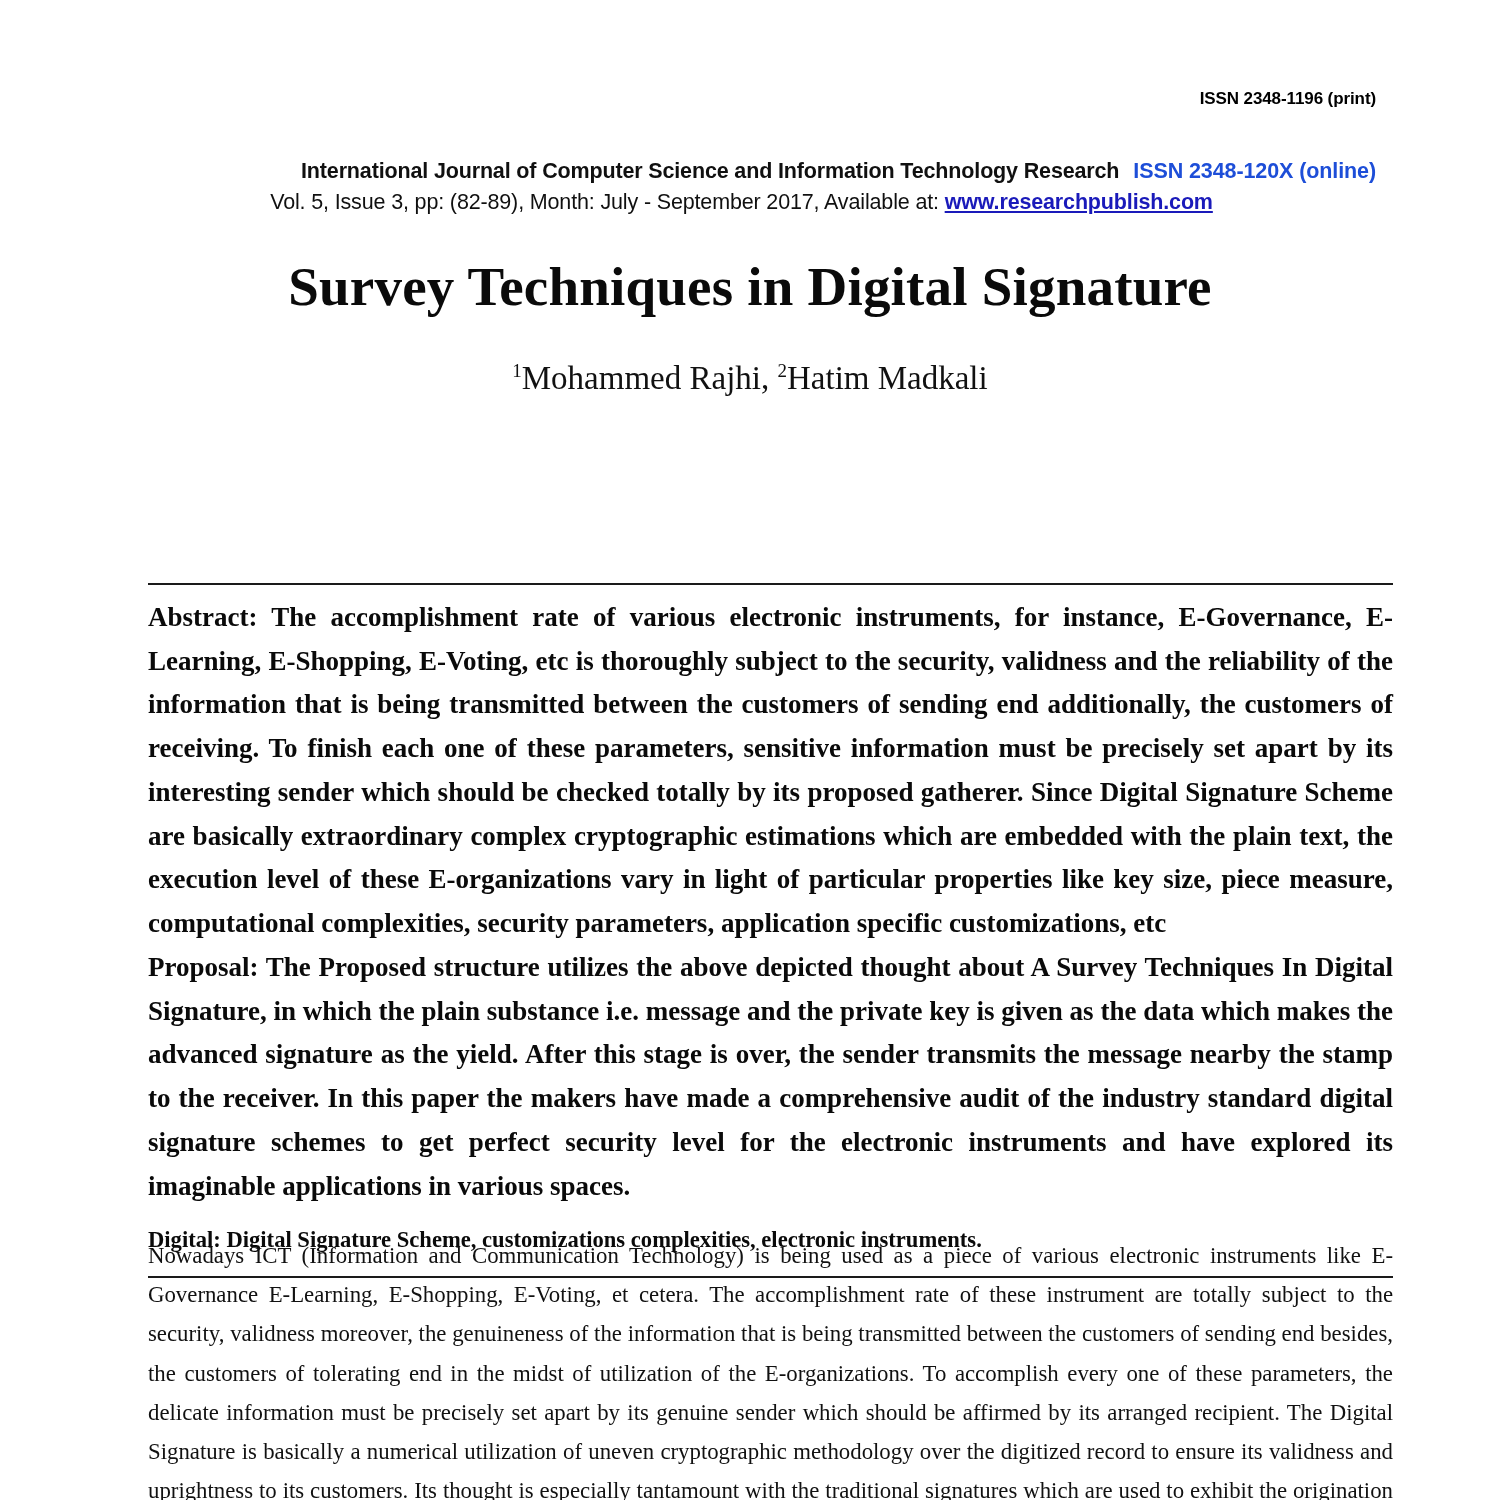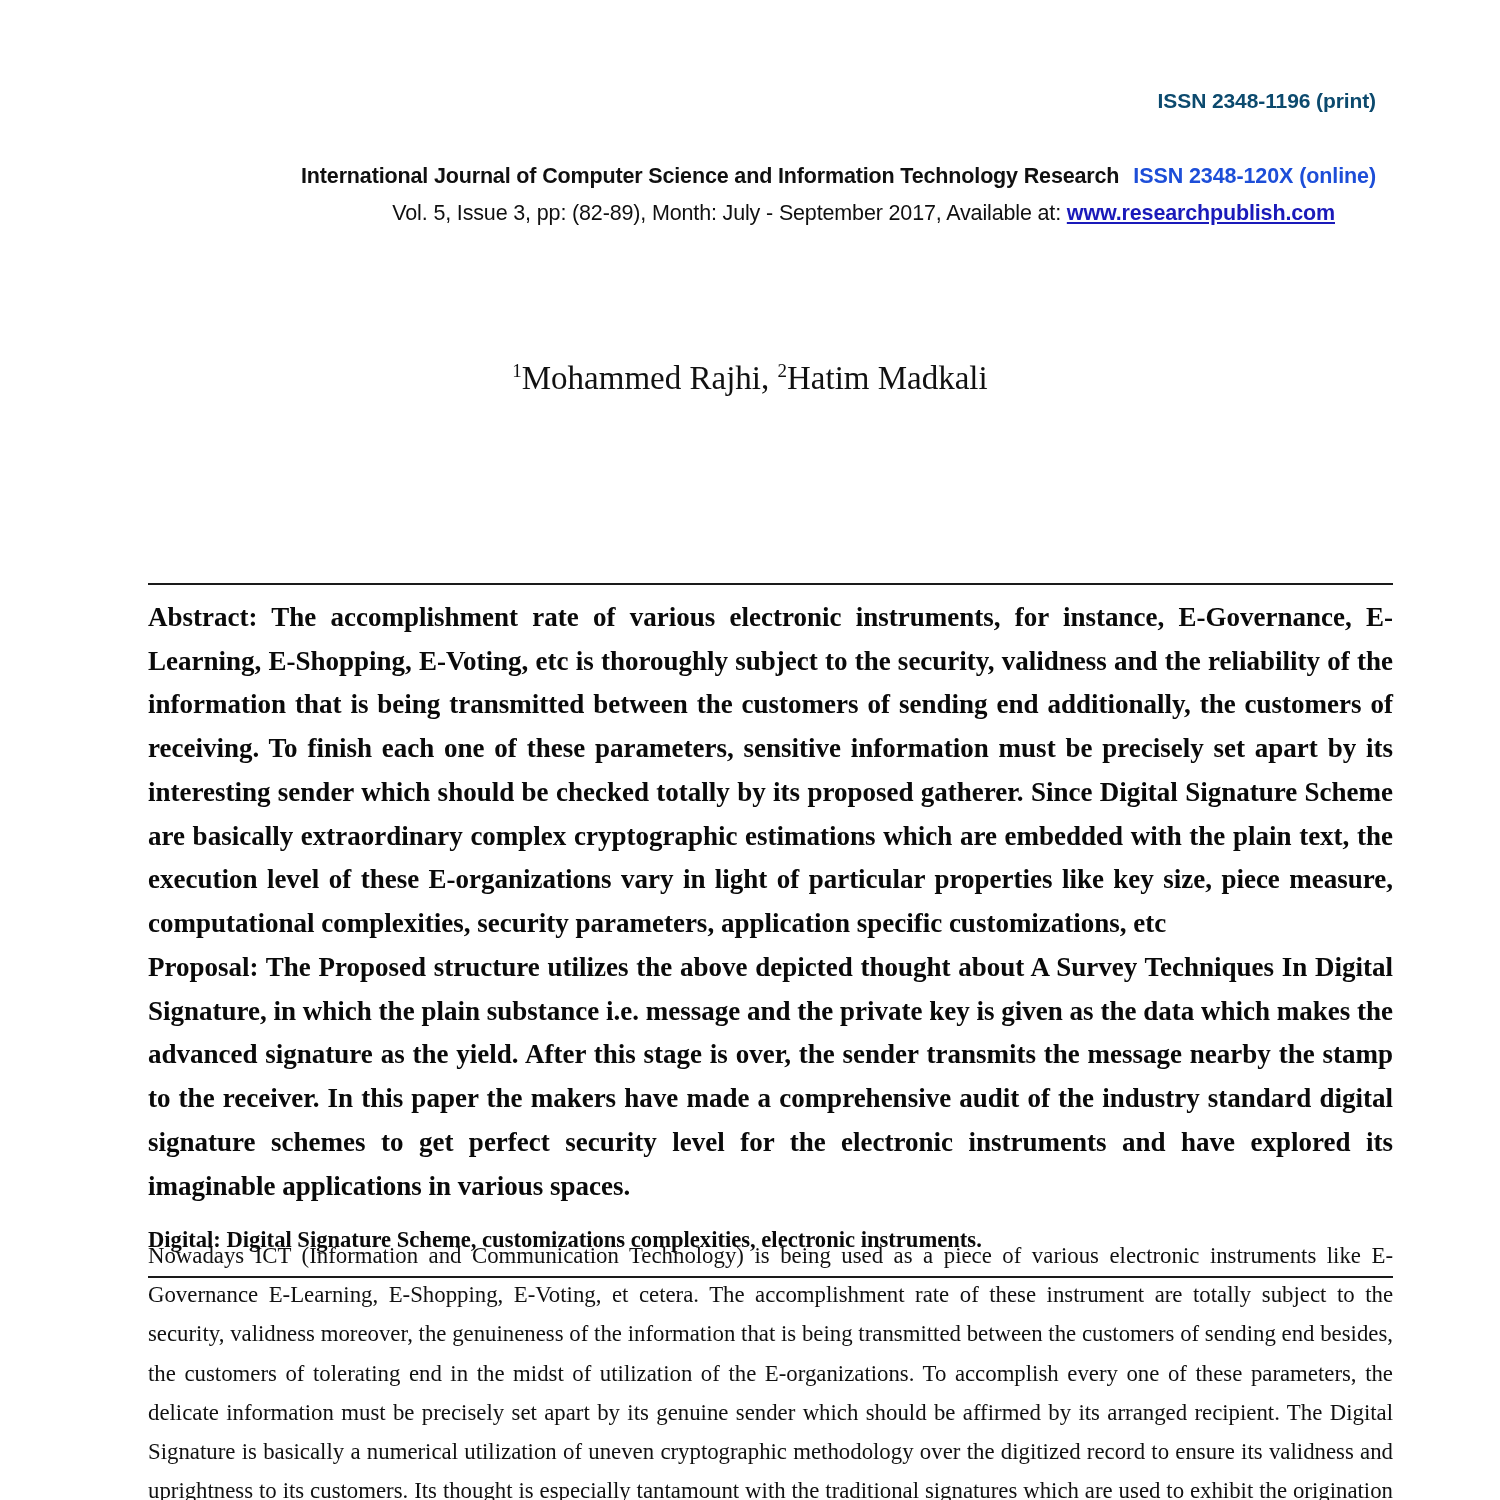--- a/index.html
+++ b/index.html
@@ -26,23 +26,23 @@
   
   .masthead {
     position: absolute;
     left: 148px;
     right: 110px;
     top: 88px;
     font-family: "Liberation Sans", "DejaVu Sans", sans-serif;
   }
   .issn-line-1 {
     text-align: right;
-    color: #0c4a6e;
-    font-weight: bold;
-    font-size: 21px;
+    color: #000000;
+    font-weight: bold;
+    font-size: 17px;
     letter-spacing: -0.1px;
     line-height: 1.28;
     padding-right: 14px;
   }
   .journal-row {
     display: flex;
     align-items: flex-end;
     justify-content: flex-end;
     line-height: 1.28;
     margin-top: 2px;
@@ -58,25 +58,25 @@
     color: #1d4ed8;
     font-weight: bold;
     font-size: 21.5px;
     letter-spacing: -0.1px;
     white-space: nowrap;
     margin-left: 14px;
     padding-right: 14px;
     margin-top: 46px;
   }
   .volume-row {
-    text-align: right;
+    text-align: center;
     font-size: 21.5px;
     color: #101010;
     line-height: 1.35;
-    margin-top: 9px;
+    margin-top: 3px;
     letter-spacing: -0.15px;
     padding-right: 55px;
   }
   .volume-row .site-link {
     color: #1a1aba;
     font-weight: bold;
     text-decoration: underline;
     text-underline-offset: 2px;
   }
 
@@ -194,20 +194,21 @@
     <div class="journal-row">
       <span class="journal-title">International Journal of Computer Science and Information Technology Research</span>
       <span class="issn-line-2">ISSN 2348-120X (online)</span>
     </div>
 
     <div class="volume-row">
       <span>Vol. 5, Issue 3, pp: (82-89), Month:  July - September 2017, Available at: </span><span class="site-link">www.researchpublish.com</span>
     </div>
   </div>
 
+  <div class="doc-title">Survey Techniques in Digital Signature</div>
 
   <div class="authors">
     <sup>1</sup><span>Mohammed Rajhi, </span><sup>2</sup><span>Hatim Madkali</span>
   </div>
 
   <div class="abstract-block">
 
     <div class="rule"></div>
 
     <div class="abstract-body">

